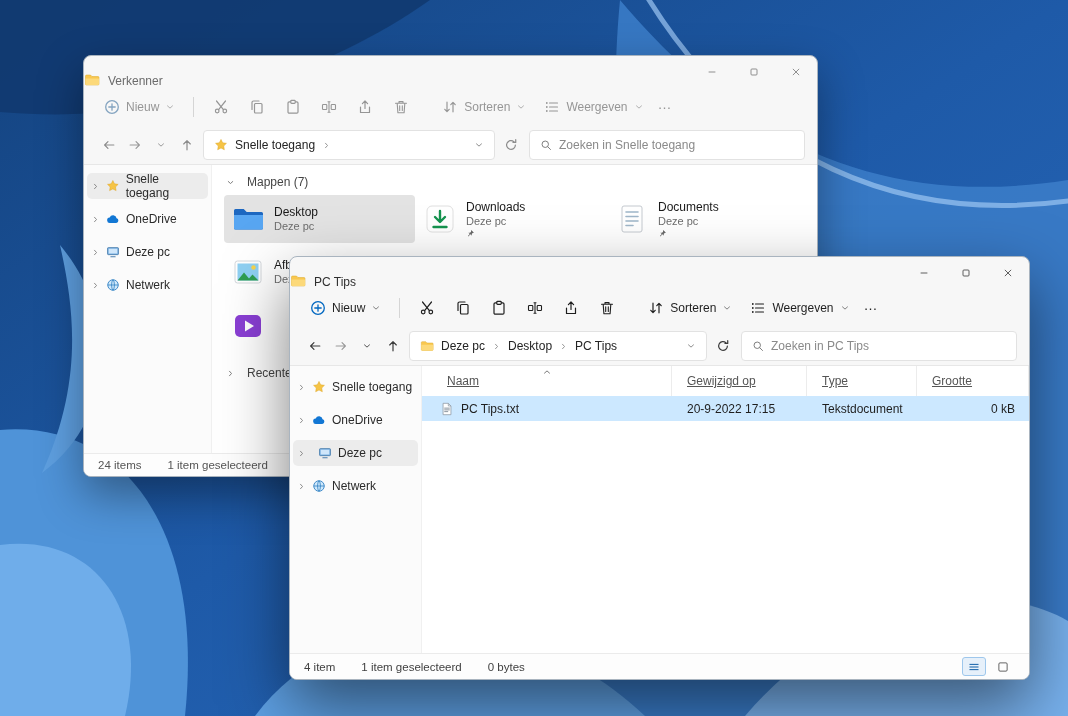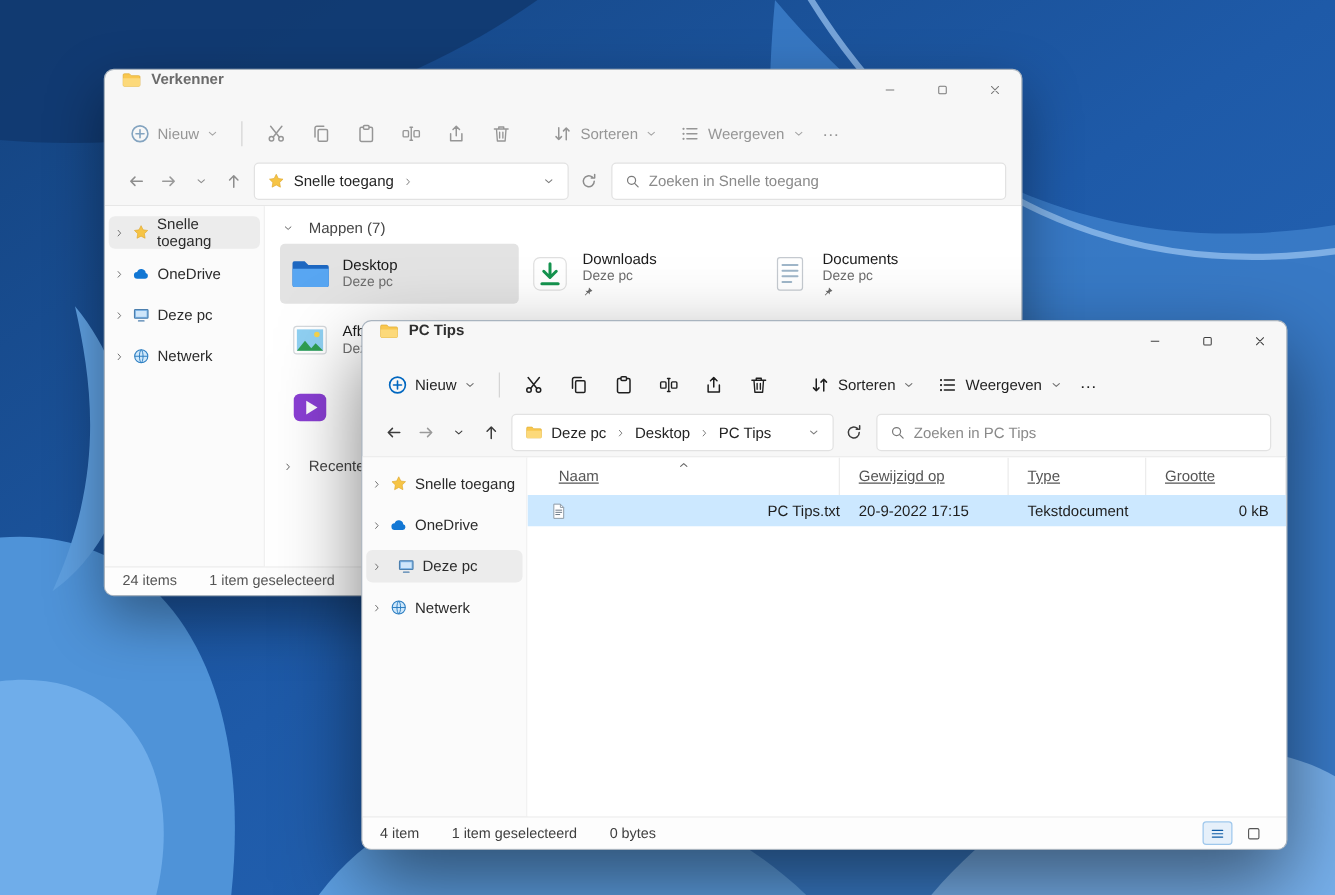--- a/index.html
+++ b/index.html
@@ -11,21 +11,21 @@
   .ic14{width:14px;height:14px;} .ic16{width:16px;height:16px;} .ic32{width:32px;height:32px;}
 
   .desktop{position:relative;width:1068px;height:716px;overflow:hidden;background:#1d5aa8;}
   .wallpaper{position:absolute;inset:0;width:100%;height:100%;}
 
   .window{position:absolute;display:flex;flex-direction:column;background:#f7f7f7;
     border:1px solid #a9b4bf;border-radius:8px;overflow:hidden;}
   .win1{left:83px;top:55px;width:735px;height:422px;box-shadow:0 18px 45px rgba(0,0,0,.38);z-index:2;}
   .win2{left:289px;top:256px;width:741px;height:424px;box-shadow:0 26px 64px rgba(0,0,0,.5);z-index:10;}
 
-  .titlebar{height:32px;flex:0 0 auto;display:flex;align-items:flex-start;gap:8px;padding-left:13px;font-weight:bold;}
+  .titlebar{height:32px;flex:0 0 auto;display:flex;align-items:flex-end;gap:8px;}
   .title{font-size:12px;color:#2f2f2f;}
   .win1 .title{color:#6b6b6b;}
   .caption-controls{margin-left:auto;display:flex;height:100%;}
   .cap-btn{width:42px;height:100%;display:flex;align-items:center;justify-content:center;color:#3f3f3f;}
   .win1 .cap-btn{color:#7a7a7a;}
 
   .toolbar{height:38px;flex:0 0 auto;display:flex;align-items:center;padding:0 12px;gap:2px;color:#1f1f1f;}
   .win1 .toolbar{color:#969696;}
   .tb-btn{display:flex;align-items:center;gap:6px;padding:5px 8px;border-radius:4px;font-size:12px;}
   .tb-ico{width:34px;height:28px;display:flex;align-items:center;justify-content:center;border-radius:4px;}
@@ -38,21 +38,21 @@
   .more-txt{font-size:14px;letter-spacing:1px;padding:0 4px 6px 4px;}
 
   .addressrow{height:38px;flex:0 0 auto;display:flex;align-items:center;padding:0 12px;}
   .nav-btn{width:26px;height:28px;display:flex;align-items:center;justify-content:center;border-radius:4px;color:#3d3d3d;}
   .win1 .nav-btn{color:#8d8d8d;}
   .nav-btn.dim{color:#9a9a9a;}
   .breadcrumb{flex:1;height:30px;margin:0 3px;background:#fff;border:1px solid #e2e2e2;border-radius:4px;
     display:flex;align-items:center;gap:7px;padding:0 10px;font-size:12px;color:#242424;}
   .crumb-sep{color:#7c7c7c;}
   .flex-sp{flex:1;}
-  .searchbox{width:316px;height:30px;background:#fff;border:1px solid #e2e2e2;border-radius:4px;
+  .searchbox{width:276px;height:30px;background:#fff;border:1px solid #e2e2e2;border-radius:4px;
     display:flex;align-items:center;gap:7px;padding:0 10px;margin-left:5px;}
   .searchbox svg{color:#7a7a7a;flex:0 0 auto;}
   .searchbox input{border:none;outline:none;flex:1;min-width:0;font:inherit;font-size:12px;color:#333;background:transparent;}
   .searchbox input::placeholder{color:#8a8a8a;}
 
   .winbody{flex:1;display:flex;min-height:0;border-top:1px solid #e7e7e7;background:#fff;}
   .sidebar{flex:0 0 auto;padding:8px 3px 0 3px;border-right:1px solid #f0f0f0;background:#fbfbfb;}
   .win1 .sidebar{width:128px;}
   .win2 .sidebar{width:132px;}
   .side-item{height:26px;margin-bottom:7px;display:flex;align-items:center;gap:6px;padding:0 4px;
@@ -73,21 +73,21 @@
   .pin{color:#5f5f5f;margin-top:1px;}
   .video-tile{margin:8px 0 0 12px;width:64px;height:44px;padding:0 8px;display:flex;align-items:center;border-radius:4px;cursor:pointer;}
   .recent-header{margin-top:14px;}
 
   .cols-header{position:relative;display:grid;grid-template-columns:250px 135px 110px 112px 1fr;height:30px;color:#555;font-size:12px;}
   .colh{display:flex;align-items:center;padding-left:15px;border-right:1px solid #ececec;cursor:pointer;text-decoration:underline;}
   .colh.first{padding-left:25px;}
   .sort-chev{position:absolute;left:120px;top:1px;color:#666;}
   .file-row{display:grid;grid-template-columns:250px 135px 110px 112px 1fr;height:25px;align-items:center;font-size:12px;color:#1f1f1f;cursor:pointer;}
   .file-row.sel{background:#cce8ff;}
-  .cell{padding-left:15px;overflow:hidden;white-space:nowrap;justify-content:space-between;}
+  .cell{padding-left:15px;overflow:hidden;white-space:nowrap;}
   .cell.first{padding-left:18px;display:flex;align-items:center;gap:7px;}
   .cell.size{text-align:right;padding-right:14px;padding-left:0;}
 
   .statusbar{flex:0 0 auto;display:flex;align-items:center;gap:26px;padding:0 14px;border-top:1px solid #ebebeb;
     font-size:11.5px;color:#3f3f3f;background:#fdfdfd;}
   .win1 .statusbar{height:23px;color:#555;}
   .win2 .statusbar{height:26px;}
   .view-toggles{margin-left:auto;display:flex;gap:5px;}
   .vt{width:24px;height:19px;display:flex;align-items:center;justify-content:center;border:1px solid transparent;border-radius:3px;color:#555;}
   .vt.active{background:#e6f0fa;border-color:#9ec7ec;color:#0b5aa5;}

